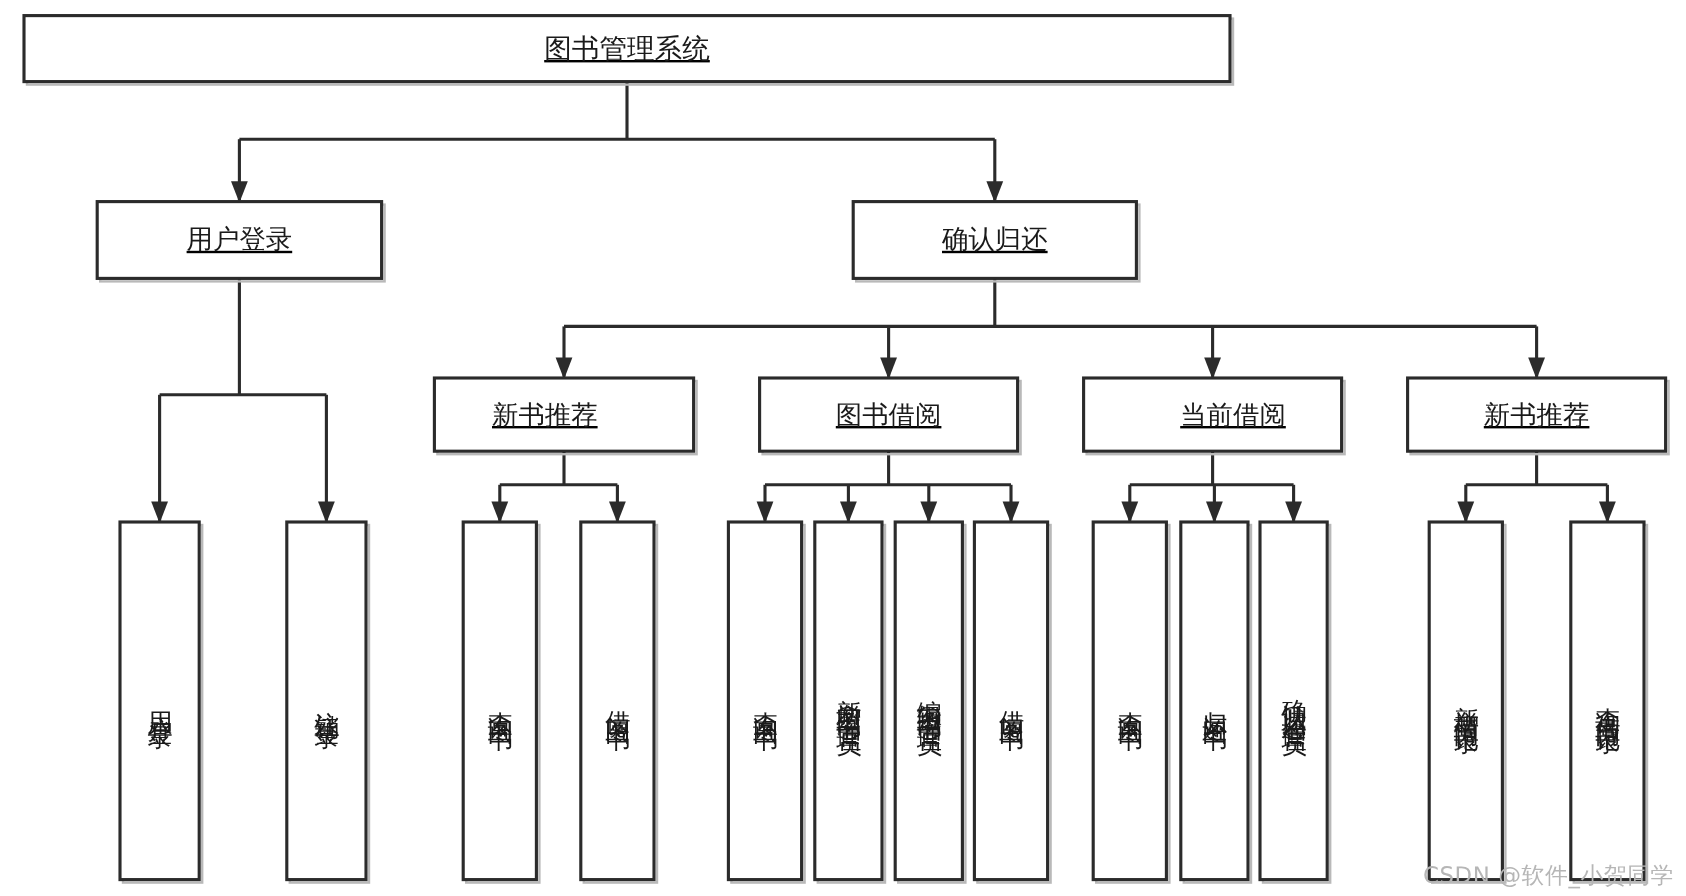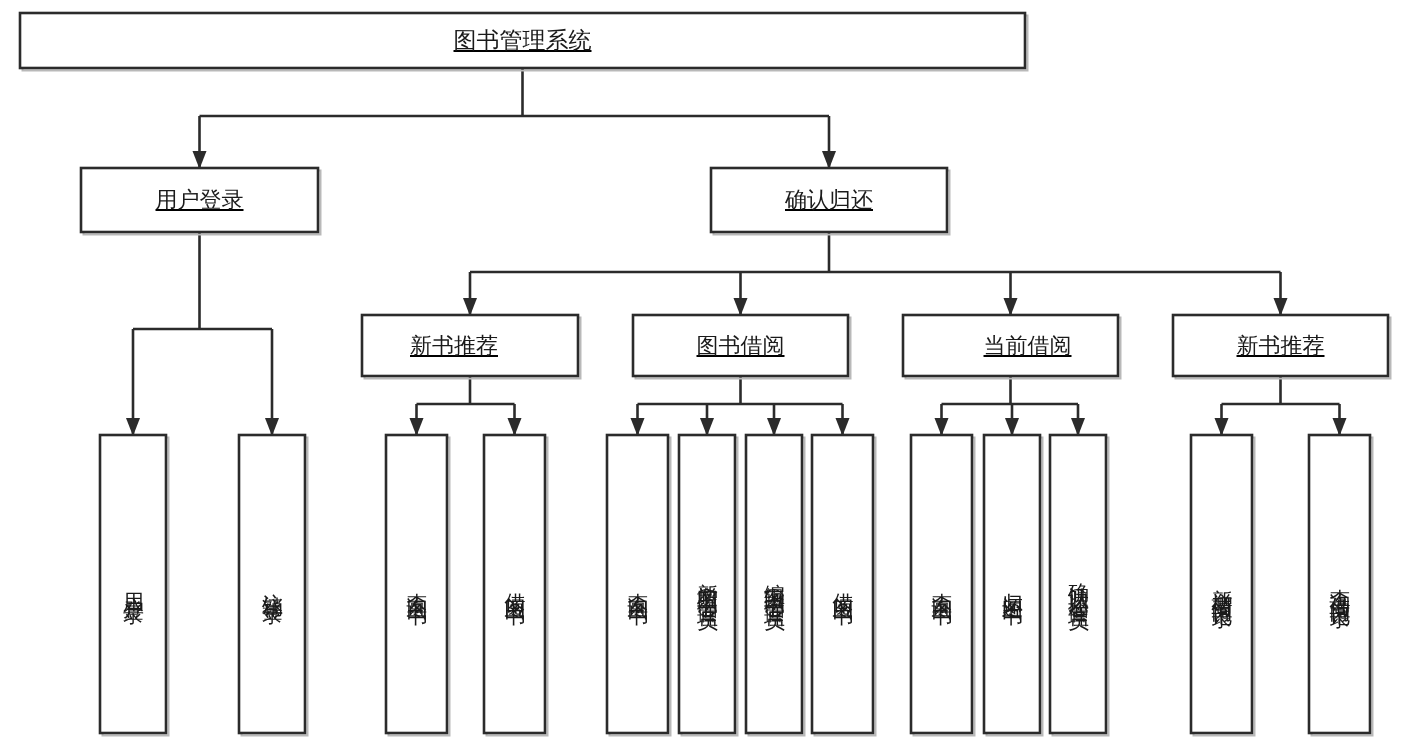--- a/index.html
+++ b/index.html
@@ -290,13 +290,14 @@
         <span class="vert-text">确认归还（管理员）</span>
       </div>
       <div class="vert-text-wrap" style="left: 1191px; top: 435px; width: 61px; height: 298px;">
         <span class="vert-text">新增借阅记录</span>
       </div>
       <div class="vert-text-wrap" style="left: 1309px; top: 435px; width: 61px; height: 298px;">
         <span class="vert-text">查询借阅记录</span>
       </div>
     </div>
 
+  <div id="watermark">CSDN @软件_小贺同学</div>
 </div>
 
 </body></html>

